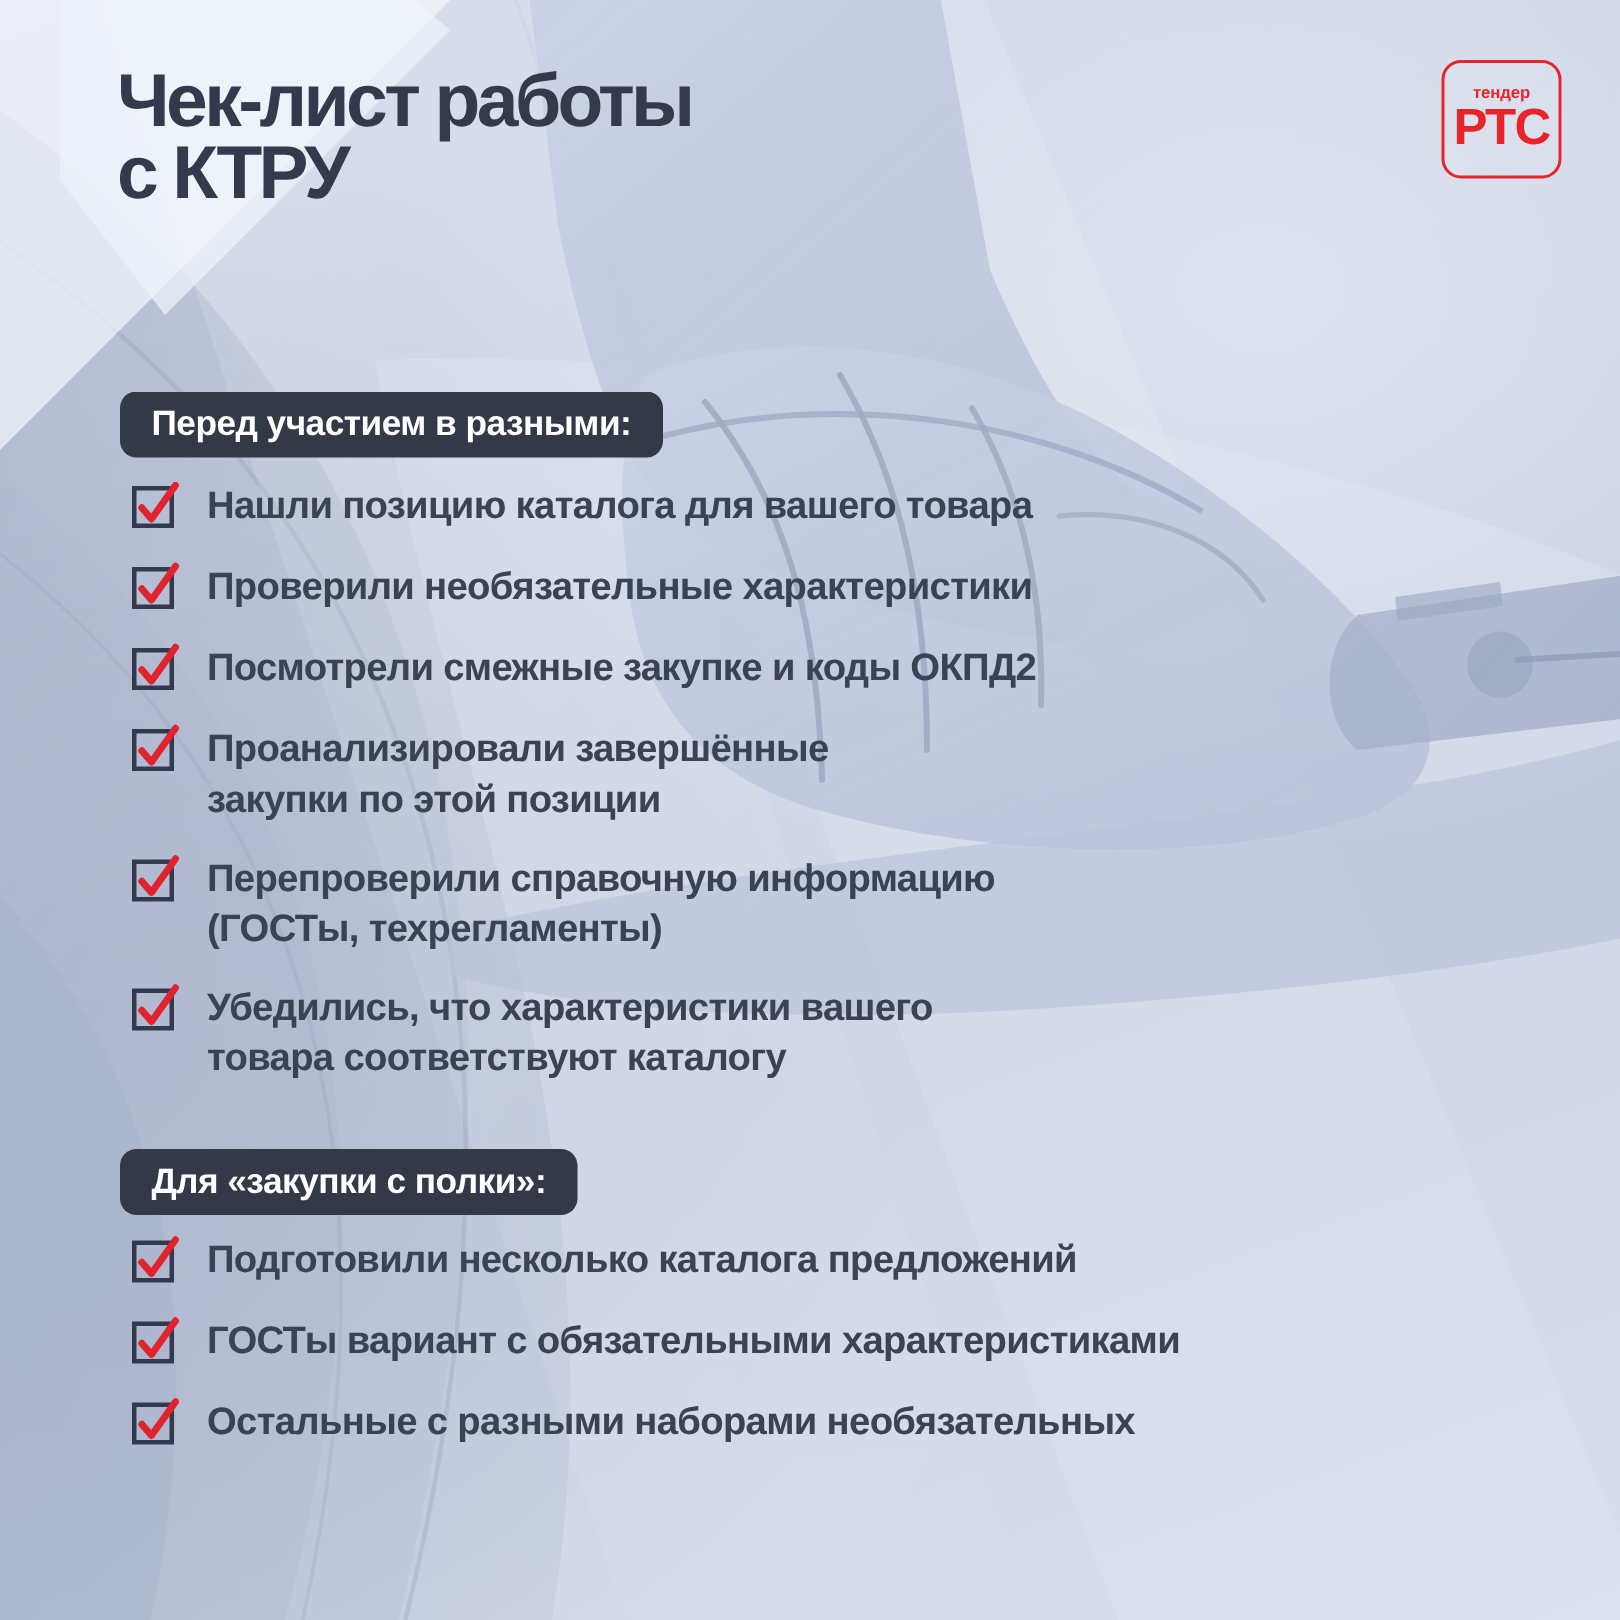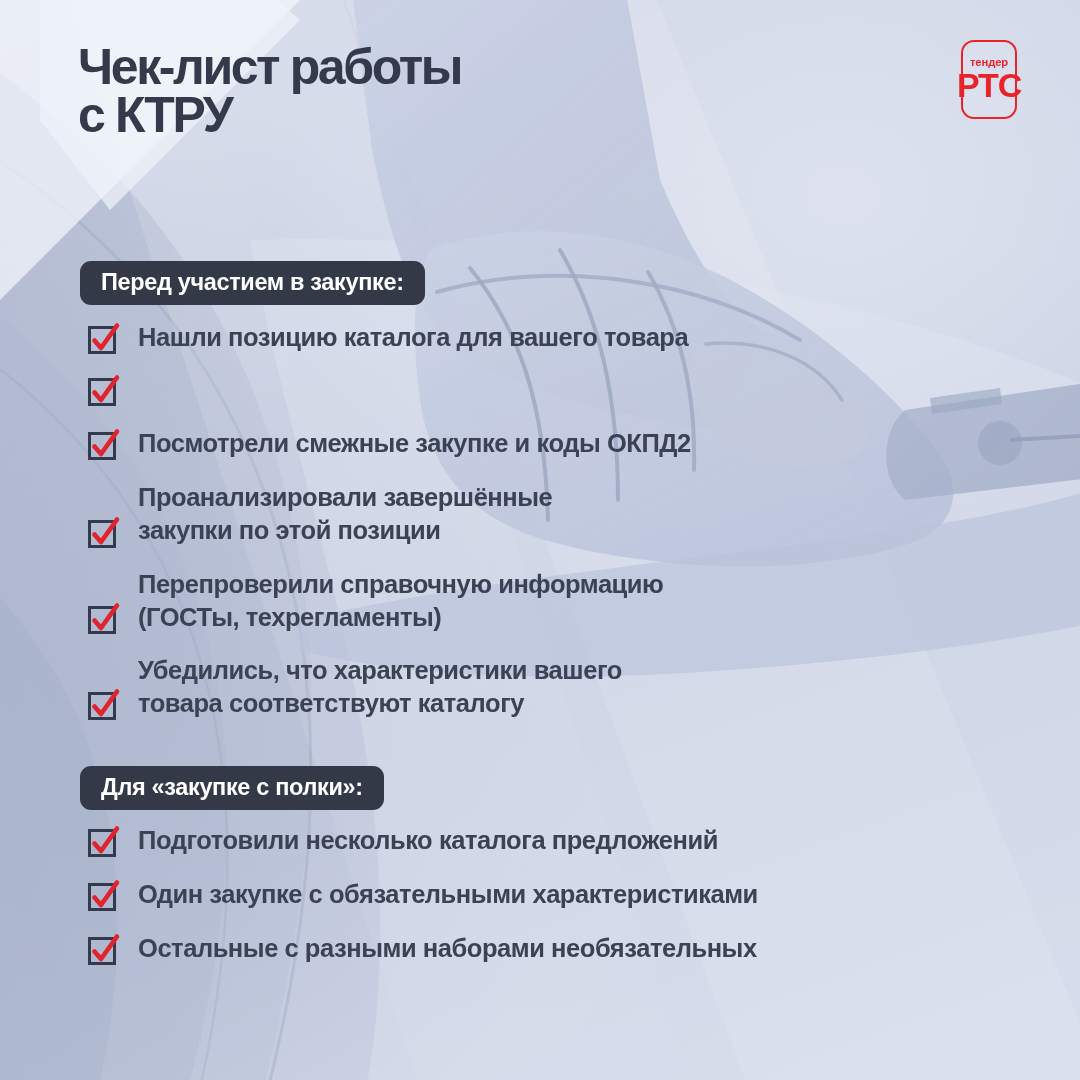--- a/index.html
+++ b/index.html
@@ -20,21 +20,21 @@
       linear-gradient(160deg, #d3d9e9 0%, #ccd3e5 38%, #c6cde1 62%, #d2d8e8 100%);
     overflow:hidden;
   }
 
   
   #bg-art { position:absolute; inset:0; width:1080px; height:1080px; }
 
   
   .logo {
     position:absolute; left:961px; top:40px;
-    width:56px; height:79px;
+    width:80px; height:79px;
     border:2.6px solid #e8242a;
     border-radius:13px;
     display:flex; flex-direction:column;
     align-items:center; justify-content:center;
     background:rgba(226,231,242,0.30);
   }
   .logo-sup {
     font-size:11.2px; font-weight:700; color:#e8242a;
     letter-spacing:-0.1px; line-height:1;
     margin-bottom:1px;
@@ -71,21 +71,21 @@
   #badge-1 { left:80px; top:261px; }
   #badge-2 { left:80px; top:766px; }
 
   
   .checklist { position:absolute; left:88px; }
   #list-1 { top:321px; }
   #list-2 { top:824px; }
 
   .item {
     display:flex;
-    align-items:flex-end;
+    align-items:flex-start;
     margin-bottom:21px;
   }
   .item.tight { margin-bottom:20px;margin-top:11px; }
 
   .checkbox {
     position:relative;
     flex:0 0 auto;
     width:28px; height:28px;
     border:3px solid #333a4d;
     margin-top:3px;
@@ -193,39 +193,40 @@
   </svg>
 
   <div class="logo">
     <span class="logo-sup">тендер</span>
     <span class="logo-main">РТС</span>
   </div>
 
   <h1 class="title">Чек-лист работы
 с КТРУ</h1>
 
-  <div class="badge" id="badge-1">Перед участием в закупке:</div>
+  <div class="badge" id="badge-1">Перед участием в разными:</div>
 
   <div class="checklist" id="list-1">
 
     <div class="item">
       <span class="checkbox">
         <svg viewBox="0 0 30 32" aria-hidden="true">
           <path d="M4.5 17.5 L11 25 L27 2.5" fill="none" stroke="#e0232c" stroke-width="4.6" stroke-linecap="round" stroke-linejoin="round"></path>
         </svg>
       </span>
       <span class="item-text">Нашли позицию каталога для вашего товара</span>
     </div>
 
     <div class="item">
       <span class="checkbox">
         <svg viewBox="0 0 30 32" aria-hidden="true">
           <path d="M4.5 17.5 L11 25 L27 2.5" fill="none" stroke="#e0232c" stroke-width="4.6" stroke-linecap="round" stroke-linejoin="round"></path>
         </svg>
       </span>
+      <span class="item-text">Проверили необязательные характеристики</span>
     </div>
 
     <div class="item">
       <span class="checkbox">
         <svg viewBox="0 0 30 32" aria-hidden="true">
           <path d="M4.5 17.5 L11 25 L27 2.5" fill="none" stroke="#e0232c" stroke-width="4.6" stroke-linecap="round" stroke-linejoin="round"></path>
         </svg>
       </span>
       <span class="item-text">Посмотрели смежные закупке и коды ОКПД2</span>
     </div>
@@ -254,40 +255,40 @@
       <span class="checkbox">
         <svg viewBox="0 0 30 32" aria-hidden="true">
           <path d="M4.5 17.5 L11 25 L27 2.5" fill="none" stroke="#e0232c" stroke-width="4.6" stroke-linecap="round" stroke-linejoin="round"></path>
         </svg>
       </span>
       <span class="item-text">Убедились, что характеристики вашего
 товара соответствуют каталогу</span>
     </div>
   </div>
 
-  <div class="badge" id="badge-2">Для «закупке с полки»:</div>
+  <div class="badge" id="badge-2">Для «закупки с полки»:</div>
 
   <div class="checklist" id="list-2">
 
     <div class="item">
       <span class="checkbox">
         <svg viewBox="0 0 30 32" aria-hidden="true">
           <path d="M4.5 17.5 L11 25 L27 2.5" fill="none" stroke="#e0232c" stroke-width="4.6" stroke-linecap="round" stroke-linejoin="round"></path>
         </svg>
       </span>
       <span class="item-text">Подготовили несколько каталога предложений</span>
     </div>
 
     <div class="item">
       <span class="checkbox">
         <svg viewBox="0 0 30 32" aria-hidden="true">
           <path d="M4.5 17.5 L11 25 L27 2.5" fill="none" stroke="#e0232c" stroke-width="4.6" stroke-linecap="round" stroke-linejoin="round"></path>
         </svg>
       </span>
-      <span class="item-text">Один закупке с обязательными характеристиками</span>
+      <span class="item-text">ГОСТы вариант с обязательными характеристиками</span>
     </div>
 
     <div class="item">
       <span class="checkbox">
         <svg viewBox="0 0 30 32" aria-hidden="true">
           <path d="M4.5 17.5 L11 25 L27 2.5" fill="none" stroke="#e0232c" stroke-width="4.6" stroke-linecap="round" stroke-linejoin="round"></path>
         </svg>
       </span>
       <span class="item-text">Остальные с разными наборами необязательных</span>
     </div>

